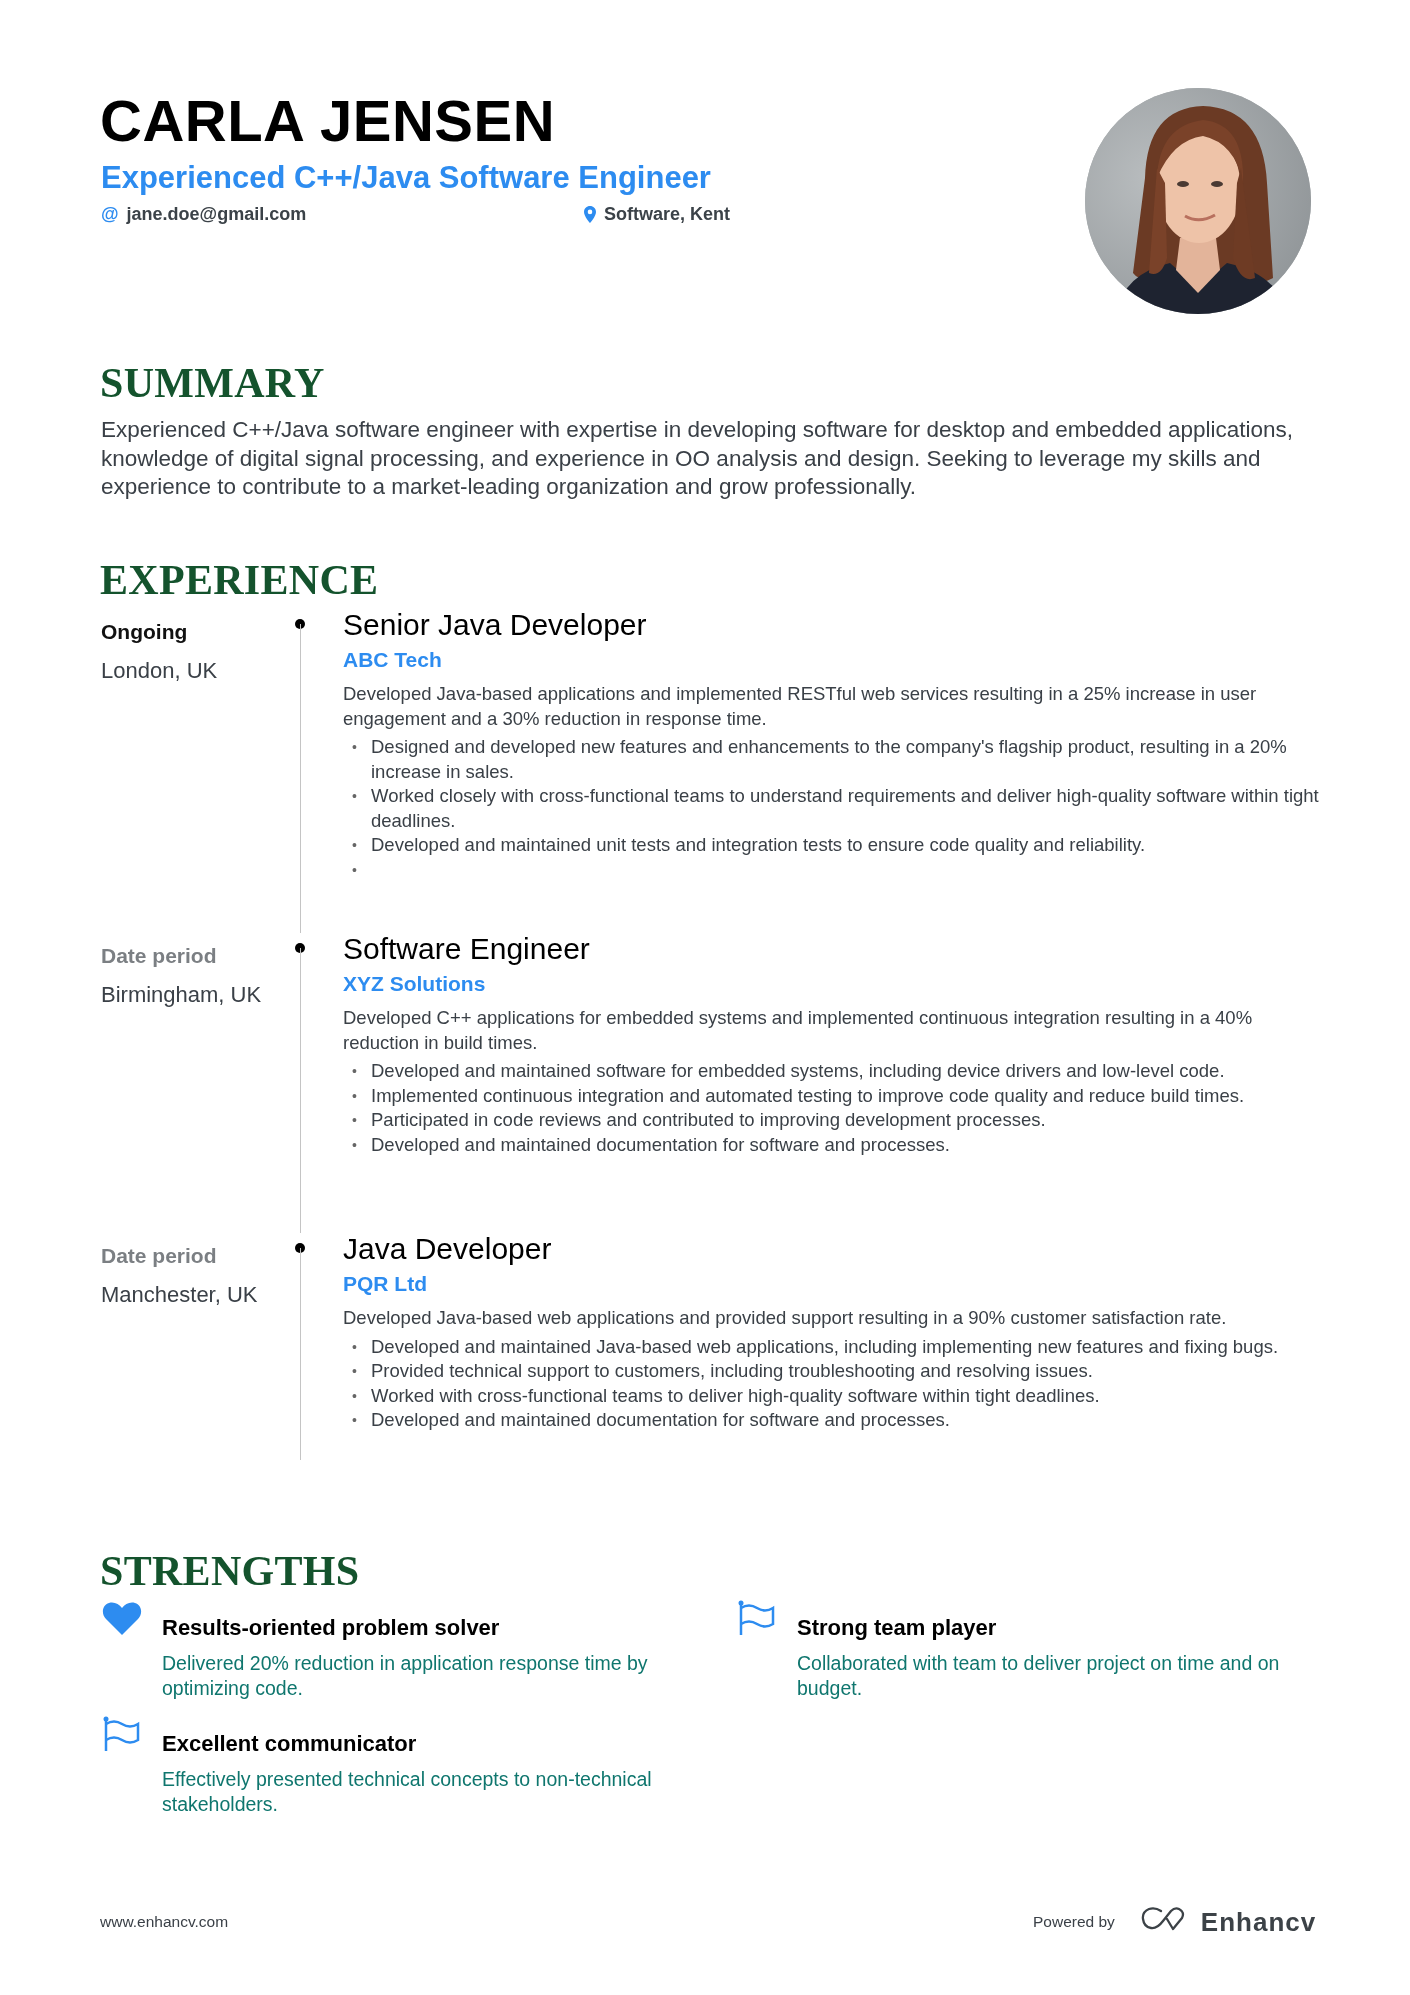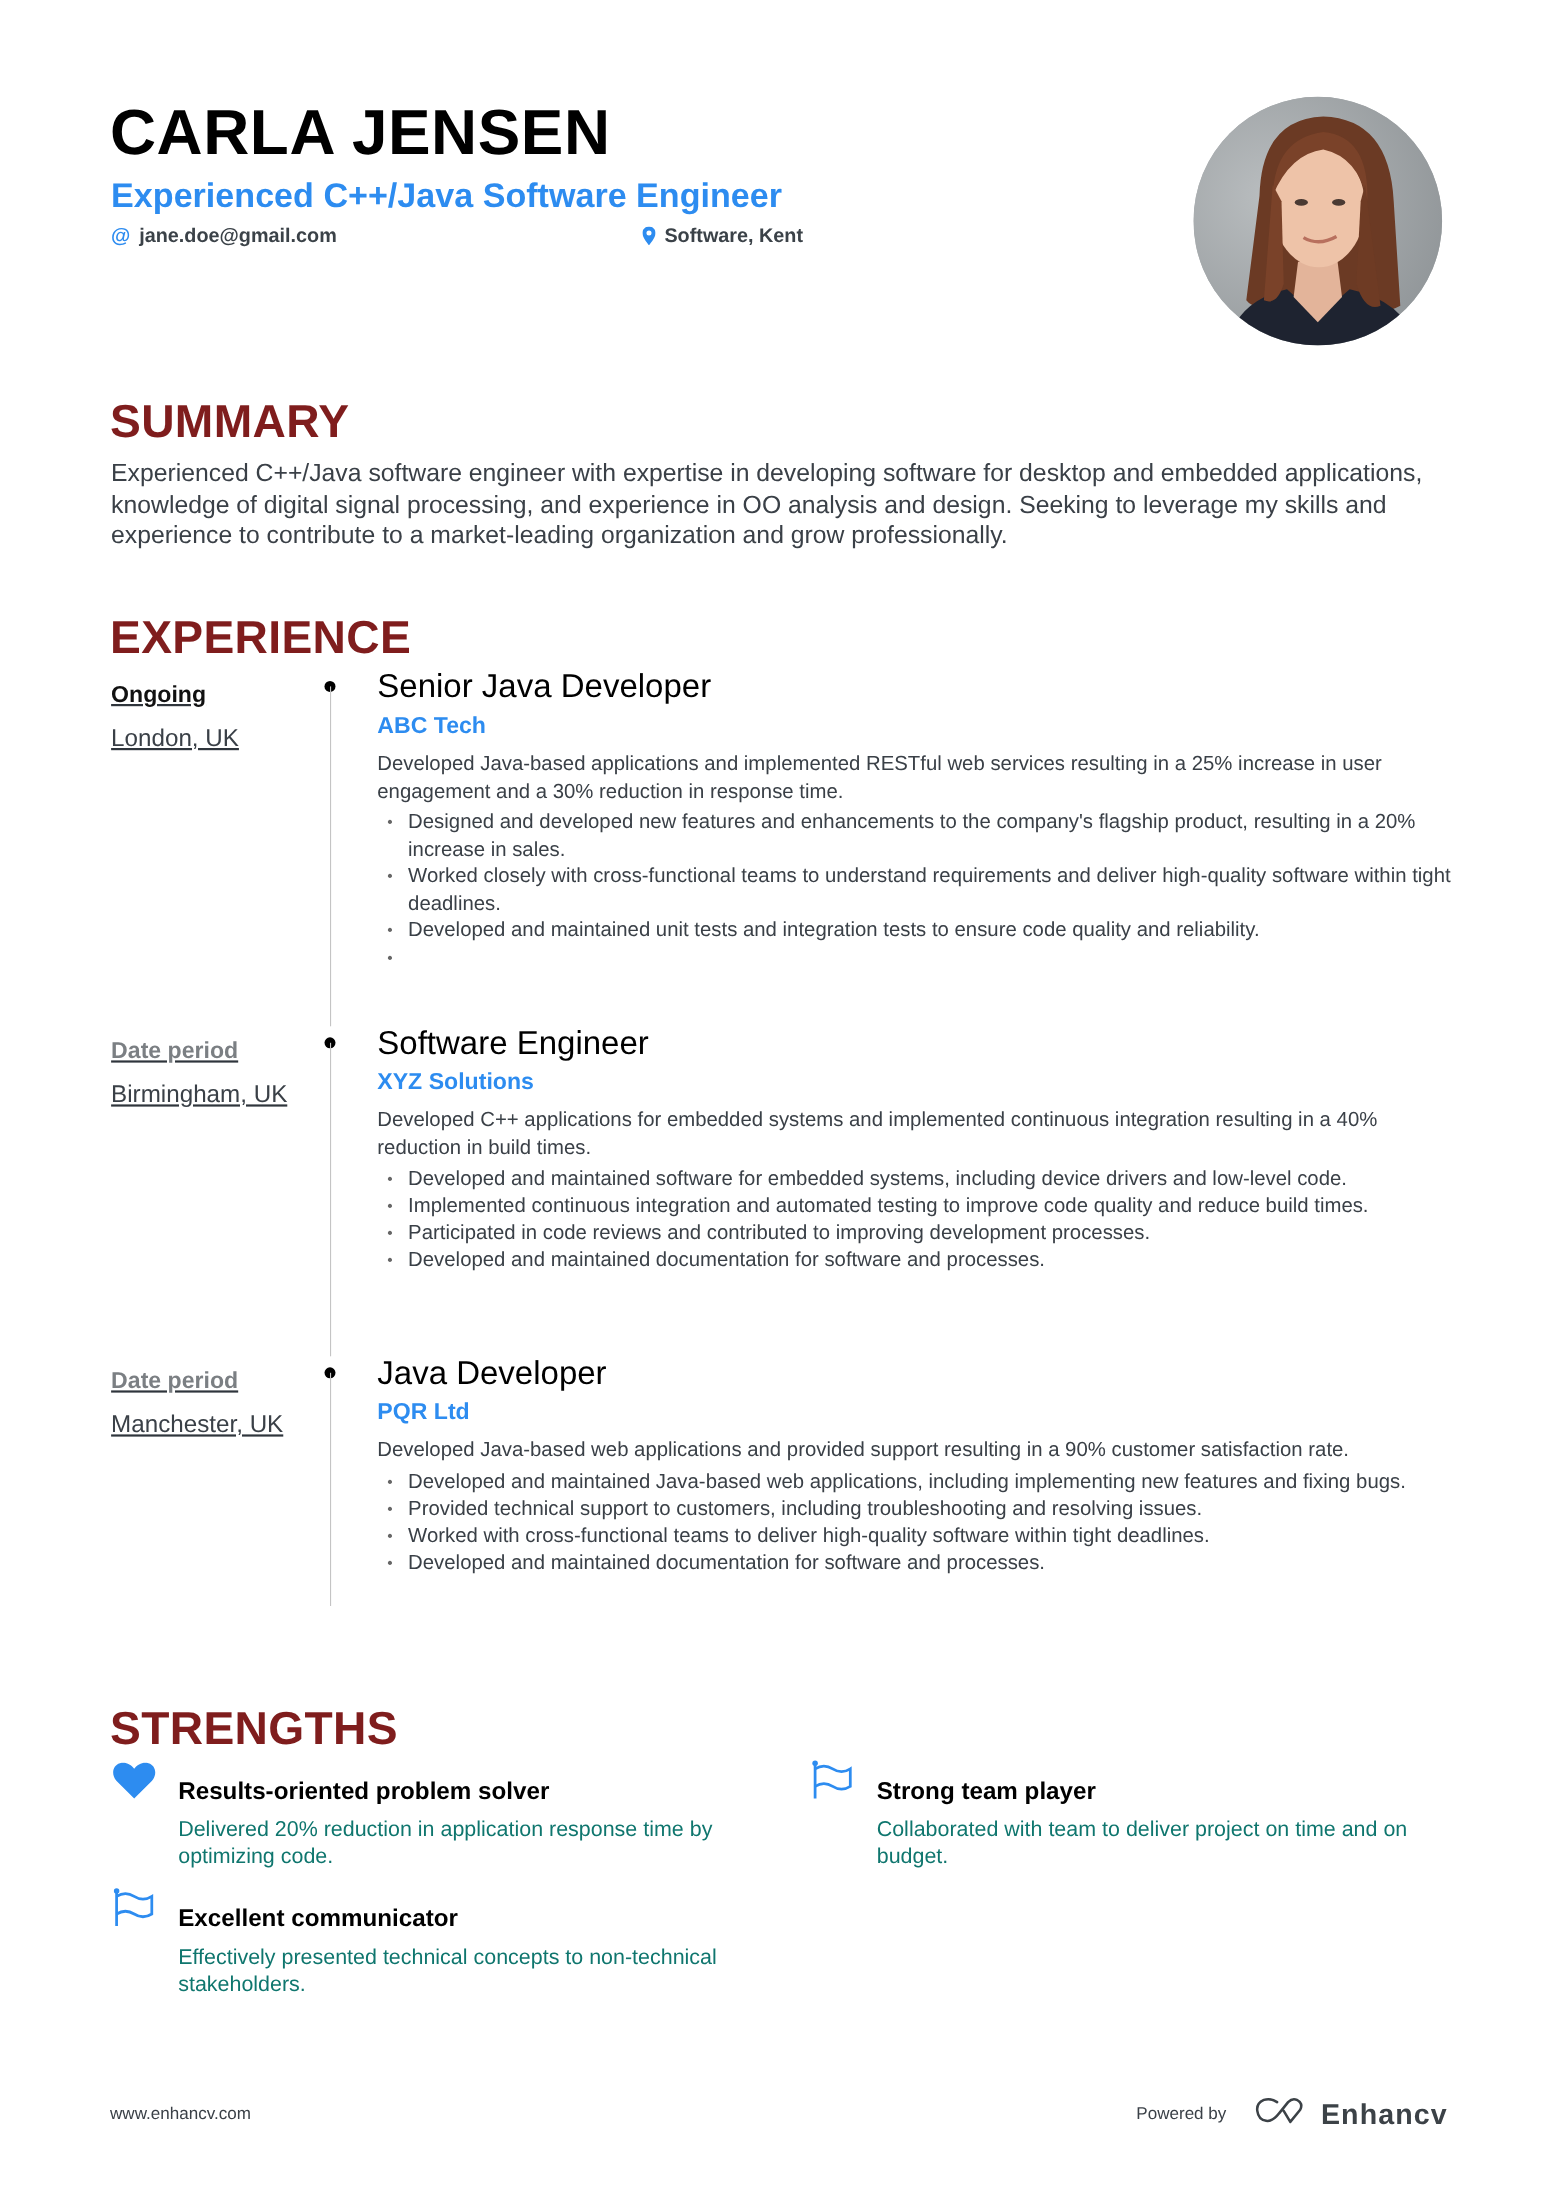--- a/index.html
+++ b/index.html
@@ -9,27 +9,27 @@
   .abs { position: absolute; }
 
   
   .name { left: 100px; top: 86px; font-size: 58px; font-weight: 700; color: #000; letter-spacing: 0.5px; line-height: 70px; white-space: nowrap; }
   .subtitle { left: 101px; top: 159px; font-size: 31px; font-weight: 700; color: #2d8cf0; line-height: 38px; white-space: nowrap; }
   .contact { top: 203px; font-size: 18px; font-weight: 700; color: #3b4248; line-height: 22px; display: flex; align-items: center; gap: 8px; white-space: nowrap; }
   .contact .ic { color: #2d8cf0; font-size: 18px; display: inline-flex; align-items: center; }
   .photo { left: 1085px; top: 88px; width: 226px; height: 226px; border-radius: 50%; overflow: hidden; background: #a9adaf; }
 
   
-  .section-title { left: 100px; font-size: 42px; font-weight: 700; color: #7f1d1d; line-height: 50px; letter-spacing: 0.3px; white-space: nowrap; }
+  .section-title { left: 100px; font-size: 42px; font-weight: 700; color: #14532d; line-height: 50px; letter-spacing: 0.3px; white-space: nowrap; font-family: Liberation Serif, serif; }
 
   .summary-text { left: 101px; top: 416px; width: 1230px; font-size: 22.5px; line-height: 28.5px; color: #3a4047; }
 
   
   .exp-entry { left: 100px; width: 1240px; }
-  .exp-left { position: absolute; left: 1px; top: 0; width: 180px; text-decoration: underline; }
+  .exp-left { position: absolute; left: 1px; top: 0; width: 180px; }
   .exp-date { font-size: 21px; font-weight: 700; line-height: 26px; color: #111; }
   .exp-date.muted { color: #7b7f83; }
   .exp-loc { font-size: 22px; line-height: 28px; color: #3a4047; margin-top: 12px; }
   .timeline-dot { position: absolute; left: 195px; width: 10px; height: 10px; border-radius: 50%; background: #000; }
   .timeline-line { position: absolute; left: 199.5px; width: 1.5px; background: #c4c4c4; }
   .exp-right { position: absolute; left: 243px; top: 0; width: 1000px; }
   .exp-title { font-size: 30px; line-height: 36px; color: #000; font-weight: 400; margin-top: -12px; }
   .exp-company { font-size: 21px; line-height: 26px; color: #2d8cf0; font-weight: 700; margin-top: 4px; }
   .exp-desc { font-size: 18.5px; line-height: 24.5px; color: #3a4047; margin-top: 9px; width: 990px; }
   .exp-bullets { list-style: none; margin-top: 4px; }

